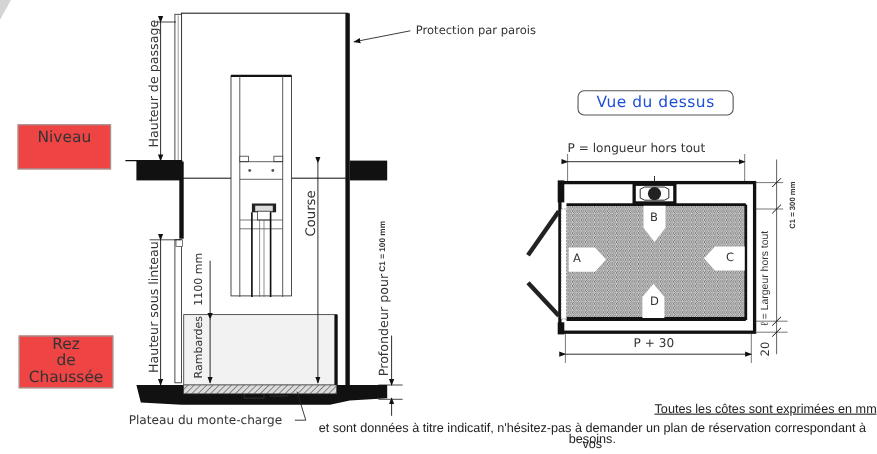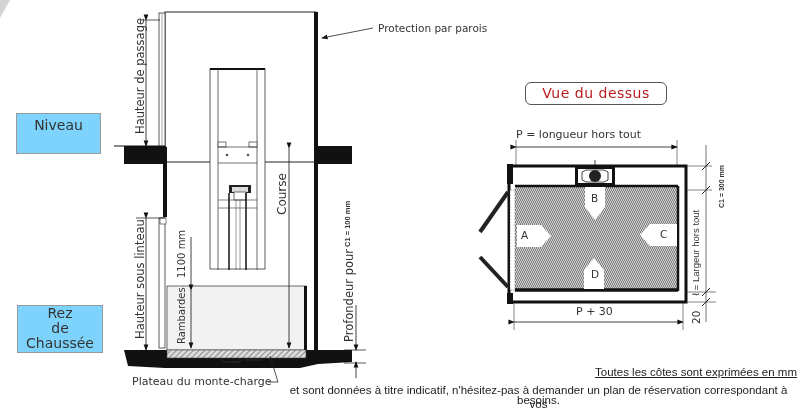--- a/index.html
+++ b/index.html
@@ -1,32 +1,32 @@
 <!DOCTYPE html>
 <html><head>
 <meta charset="utf-8">
 <style>
   html, body { margin: 0; padding: 0; background: #ffffff; }
   body { width: 797px; height: 413px; position: relative; overflow: hidden; font-family: "DejaVu Sans", sans-serif; }
   #canvas { position: absolute; left: 0; top: 0; width: 797px; height: 413px; }
   .lbl { position: absolute; color: #333; white-space: nowrap; }
   .box-label {
-    position: absolute; border: 1px solid #9a9a9a; background: #7dd3fc;
+    position: absolute; border: 1px solid #9a9a9a; background: #ef4444;
     text-align: center; color: #333; font-size: 14px; line-height: 16px;
     font-family: "DejaVu Sans", sans-serif;
   }
   .rot { position: absolute; transform-origin: 0 0; transform: rotate(-90deg); white-space: nowrap; color: #333; }
   .note {
     position: absolute; left: 280px; width: 517px; text-align: center;
     font-family: "Liberation Sans", sans-serif; color: #222; font-size: 11.5px; line-height: 14px;
   }
   .vue {
     position: absolute; left: 525px; top: 82px; width: 140px; height: 21px;
     border: 1px solid #555; border-radius: 6px; text-align: center;
-    font-size: 14px; line-height: 21px; color: #b91c1c; letter-spacing: 0.5px;
+    font-size: 14px; line-height: 21px; color: #1d4ed8; letter-spacing: 0.5px;
   }
   .corner { position: absolute; left: 0; top: 0; width: 0; height: 0;
     border-top: 18px solid #b8b8b8; border-right: 10px solid transparent; opacity: 0.6; border-radius: 0 0 10px 0; }
 </style>
 </head>
 <body>
 
 <div class="corner"></div>
 
 <svg id="canvas" width="797" height="413" viewBox="0 0 797 413" xmlns="http://www.w3.org/2000/svg">
@@ -173,21 +173,21 @@
 <div class="rot" style="left:133px; top:339px; font-size:11.5px;">Hauteur sous linteau</div>
 <div class="rot" style="left:275px; top:215px; font-size:12px;">Course</div>
 <div class="rot" style="left:176px; top:278px; font-size:10px;">1100 mm</div>
 <div class="rot" style="left:176px; top:344px; font-size:10px;">Rambardes</div>
 <div class="rot" style="left:342px; top:342px; font-size:11.5px;">Profondeur pour</div>
 <div class="rot" style="left:343px; top:247px; font-size:7.5px; font-weight:bold; font-family:'Liberation Sans', sans-serif;">C1 = 100 mm</div>
 
 <div class="lbl" style="left:378px; top:21px; font-size:10.5px; line-height:14px; text-align:center;">
   <div>Protection par parois</div>
 </div>
-<div class="lbl" style="left:132px; top:375px; font-size:11px;">Plateau du monte-charge</div>
+<div class="lbl" style="left:117px; top:375px; font-size:11px;">Plateau du monte-charge</div>
 
 <div class="vue">Vue du dessus</div>
 <div class="lbl" style="left:516px; top:128px; font-size:11px;">P = longueur hors tout</div>
 <div class="lbl" style="left:576px; top:305px; font-size:11px;">P + 30</div>
 <div class="rot" style="left:690px; top:296px; font-size:9.5px; font-family:'Liberation Sans', sans-serif;">ℓ = Largeur hors tout</div>
 <div class="rot" style="left:718px; top:208px; font-size:7px; font-weight:bold; font-family:'Liberation Sans', sans-serif;">C1 = 300 mm</div>
 <div class="rot" style="left:690px; top:324px; font-size:10.5px;">20</div>
 
 <div class="lbl" style="left:521px; top:229px; font-size:10.5px;">A</div>
 <div class="lbl" style="left:591px; top:192px; font-size:10.5px;">B</div>

